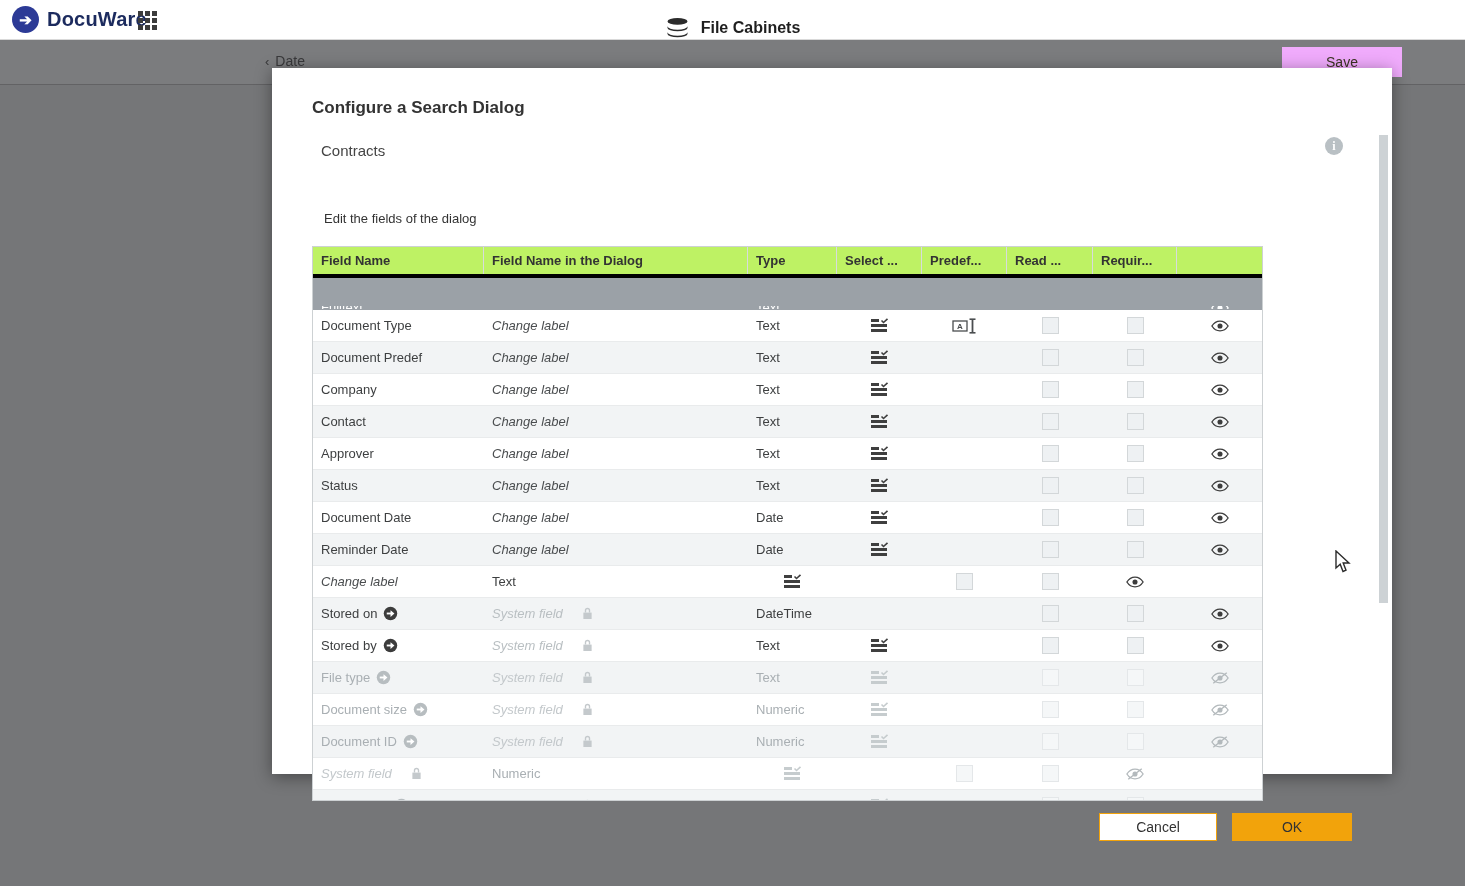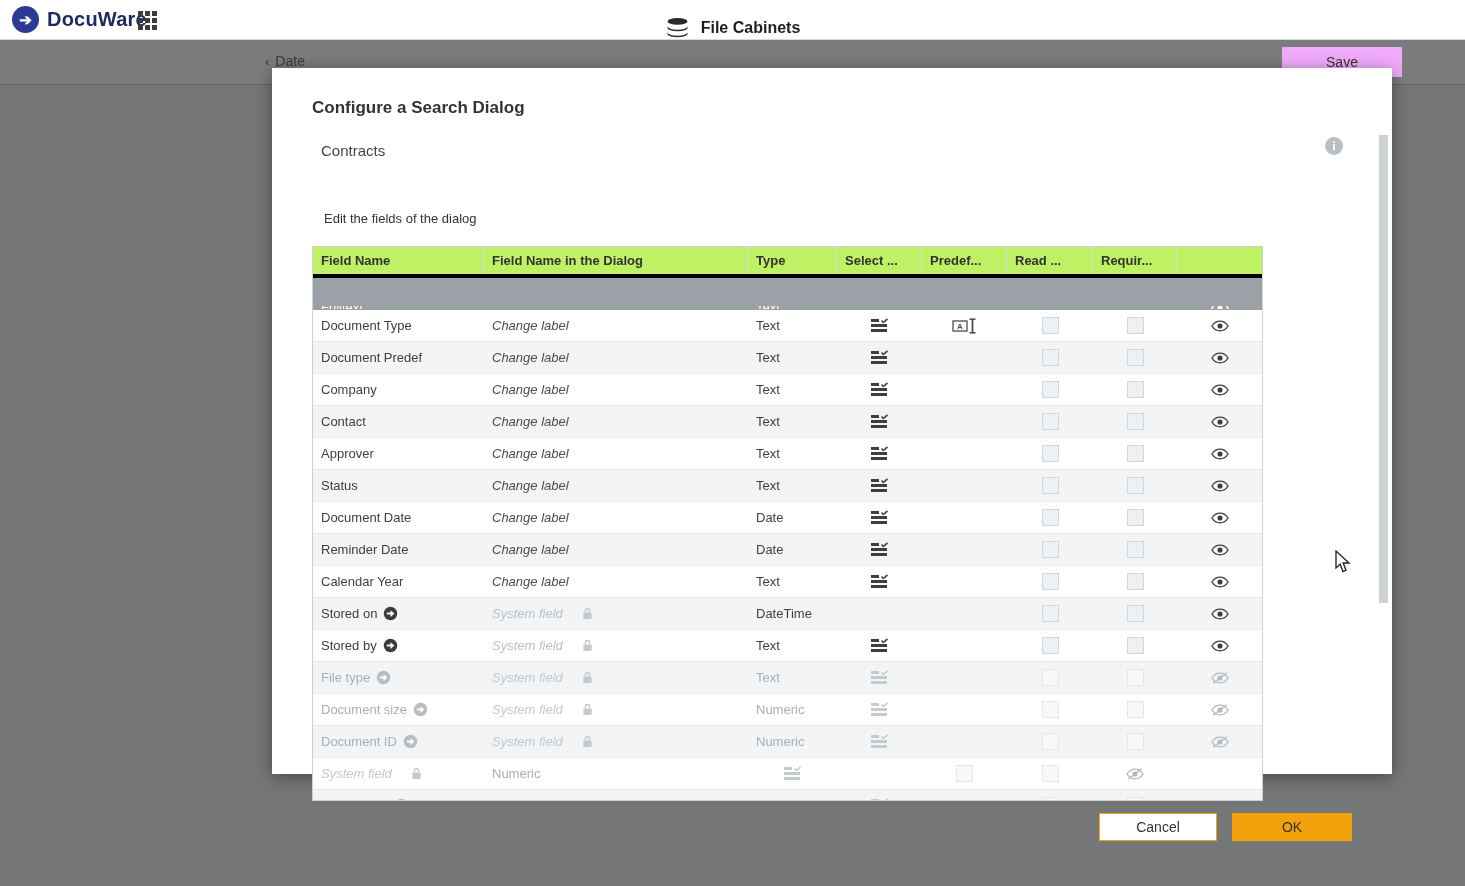--- a/index.html
+++ b/index.html
@@ -438,25 +438,20 @@
           </div>
           <div class="cell center">
             <svg class="icon-eye" width="18" height="12" viewBox="0 0 24 16">
               <path d="M12 1.5 C6.5 1.5 3 5.2 1.2 8 C3 10.8 6.5 14.5 12 14.5 C17.5 14.5 21 10.8 22.8 8 C21 5.2 17.5 1.5 12 1.5 Z" fill="none" stroke="currentColor" stroke-width="1.8"></path>
               <circle cx="12" cy="8" r="3.4" fill="currentColor"></circle>
             </svg>
           </div>
         </div>
         <div class="row normal">
           <div class="cell">
-            <span class="name-text">
-              <span>Calendar Year</span>
-            </span>
-          </div>
-          <div class="cell">
             <span class="label-change">Change label</span>
           </div>
           <div class="cell">
             <span>Text</span>
           </div>
           <div class="cell center">
             <svg class="icon-select" width="19" height="15" viewBox="0 0 19 15">
               <rect x="1" y="1" width="8" height="3" fill="currentColor"></rect>
               <polyline points="11.5,2.5 13.5,4.5 17.5,0.8" fill="none" stroke="currentColor" stroke-width="1.6"></polyline>
               <rect x="1" y="6" width="16" height="3" fill="currentColor"></rect>

